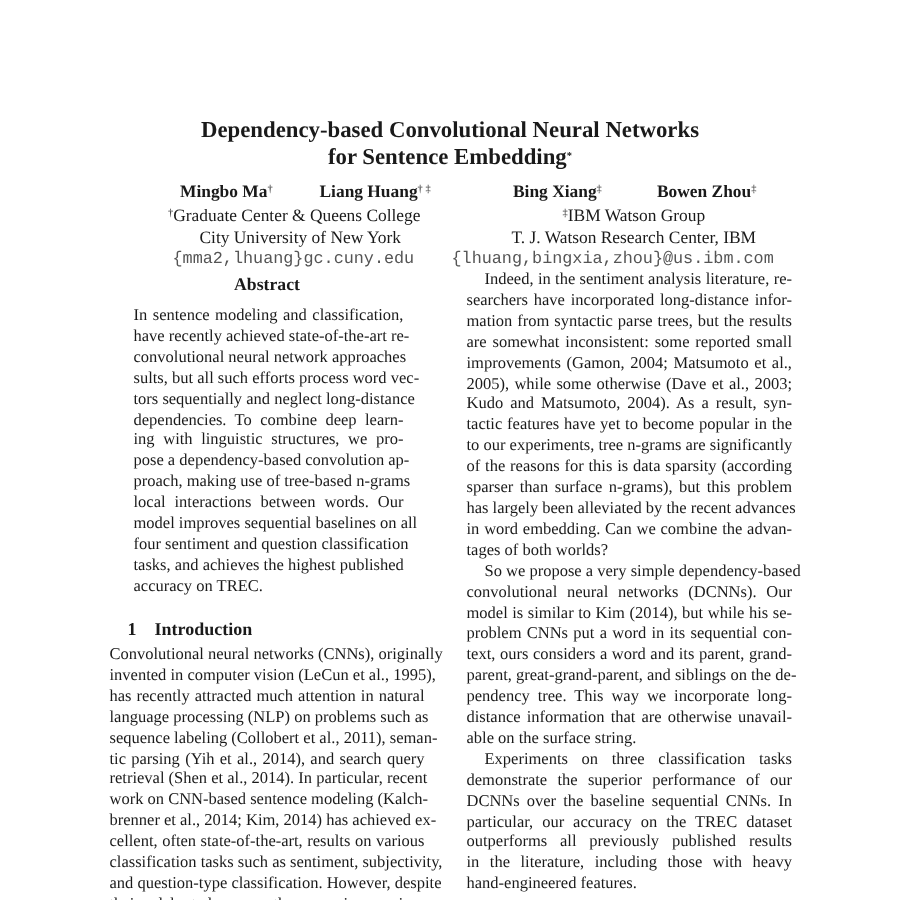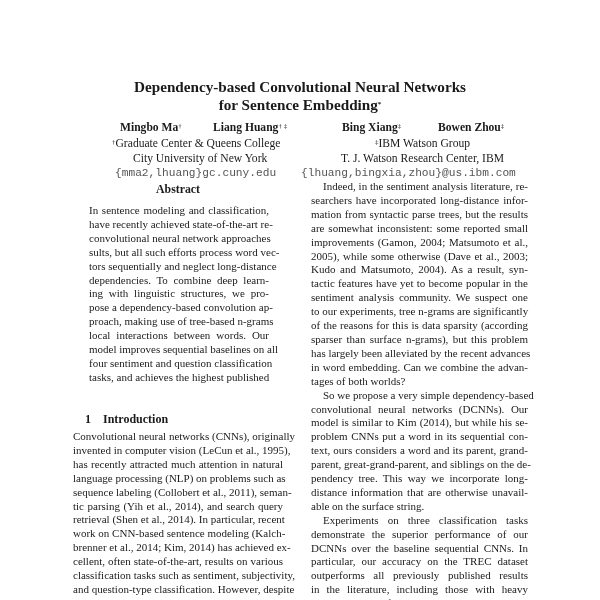--- a/index.html
+++ b/index.html
@@ -50,20 +50,21 @@
       <span class="ln" style="font-size: 11px; line-height: 13.9px;">sults, but all such efforts process word vec-</span>
       <span class="ln" style="font-size: 11px; line-height: 13.9px;">tors sequentially and neglect long-distance</span>
       <span class="ln" style="font-size: 11px; line-height: 13.9px;">dependencies.  To combine deep learn-</span>
       <span class="ln" style="font-size: 11px; line-height: 13.9px;">ing with linguistic structures, we pro-</span>
       <span class="ln" style="font-size: 11px; line-height: 13.9px;">pose a dependency-based convolution ap-</span>
       <span class="ln" style="font-size: 11px; line-height: 13.9px;">proach, making use of tree-based n-grams</span>
       <span class="ln" style="font-size: 11px; line-height: 13.9px;">local interactions between words.  Our</span>
       <span class="ln" style="font-size: 11px; line-height: 13.9px;">model improves sequential baselines on all</span>
       <span class="ln" style="font-size: 11px; line-height: 13.9px;">four sentiment and question classification</span>
       <span class="ln" style="font-size: 11px; line-height: 13.9px;">tasks, and achieves the highest published</span>
+      <span class="ln last" style="font-size: 11px; line-height: 13.9px;">accuracy on TREC.</span>
     </div>
 
   <div class="sec" style="top:412px;"><span class="num">1</span><span>Introduction</span></div>
 
   <div class="colL" id="intro" style="top:430px;">
       <span class="ln" style="font-size: 11px; line-height: 13.9px;">Convolutional neural networks (CNNs), originally</span>
       <span class="ln" style="font-size: 11px; line-height: 13.9px;">invented in computer vision (LeCun et al., 1995),</span>
       <span class="ln" style="font-size: 11px; line-height: 13.9px;">has recently attracted much attention in natural</span>
       <span class="ln" style="font-size: 11px; line-height: 13.9px;">language processing (NLP) on problems such as</span>
       <span class="ln" style="font-size: 11px; line-height: 13.9px;">sequence labeling (Collobert et al., 2011), seman-</span>
@@ -79,21 +80,20 @@
 
   <div class="colR" id="rcol" style="top:180px;">
       <span class="ln" style="font-size: 11px; line-height: 13.9px; padding-left: 12px;">Indeed, in the sentiment analysis literature, re-</span>
       <span class="ln" style="font-size: 11px; line-height: 13.9px;">searchers have incorporated long-distance infor-</span>
       <span class="ln" style="font-size: 11px; line-height: 13.9px;">mation from syntactic parse trees, but the results</span>
       <span class="ln" style="font-size: 11px; line-height: 13.9px;">are somewhat inconsistent: some reported small</span>
       <span class="ln" style="font-size: 11px; line-height: 13.9px;">improvements (Gamon, 2004; Matsumoto et al.,</span>
       <span class="ln" style="font-size: 11px; line-height: 13.9px;">2005), while some otherwise (Dave et al., 2003;</span>
       <span class="ln" style="font-size: 11px; line-height: 13.9px;">Kudo and Matsumoto, 2004).  As a result, syn-</span>
       <span class="ln" style="font-size: 11px; line-height: 13.9px;">tactic features have yet to become popular in the</span>
-      <span class="ln" style="font-size: 11px; line-height: 13.9px;">sentiment analysis community.  We suspect one</span>
       <span class="ln" style="font-size: 11px; line-height: 13.9px;">to our experiments, tree n-grams are significantly</span>
       <span class="ln" style="font-size: 11px; line-height: 13.9px;">of the reasons for this is data sparsity (according</span>
       <span class="ln" style="font-size: 11px; line-height: 13.9px;">sparser than surface n-grams), but this problem</span>
       <span class="ln" style="font-size: 11px; line-height: 13.9px;">has largely been alleviated by the recent advances</span>
       <span class="ln" style="font-size: 11px; line-height: 13.9px;">in word embedding. Can we combine the advan-</span>
       <span class="ln last" style="font-size: 11px; line-height: 13.9px;">tages of both worlds?</span>
       <span class="ln" style="font-size: 11px; line-height: 13.9px; padding-left: 12px;">So we propose a very simple dependency-based</span>
       <span class="ln" style="font-size: 11px; line-height: 13.9px;">convolutional neural networks (DCNNs).  Our</span>
       <span class="ln" style="font-size: 11px; line-height: 13.9px;">model is similar to Kim (2014), but while his se-</span>
       <span class="ln" style="font-size: 11px; line-height: 13.9px;">problem CNNs put a word in its sequential con-</span>

